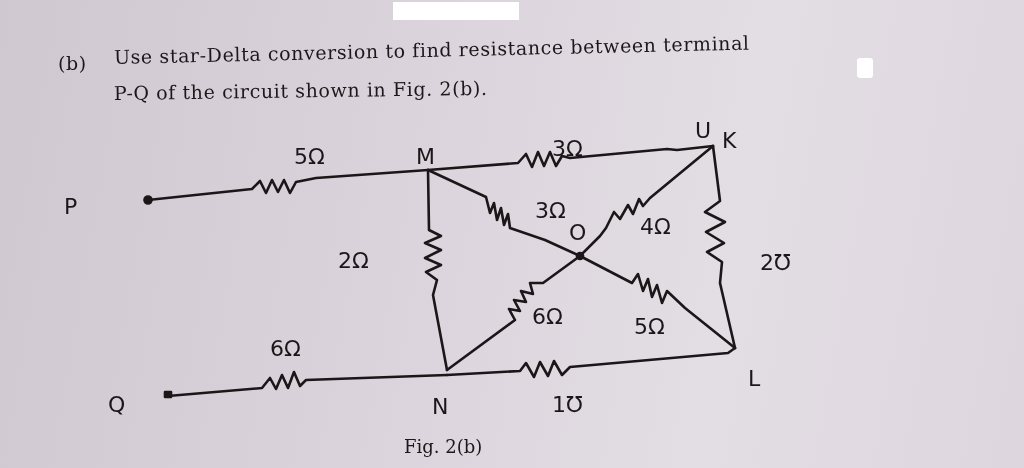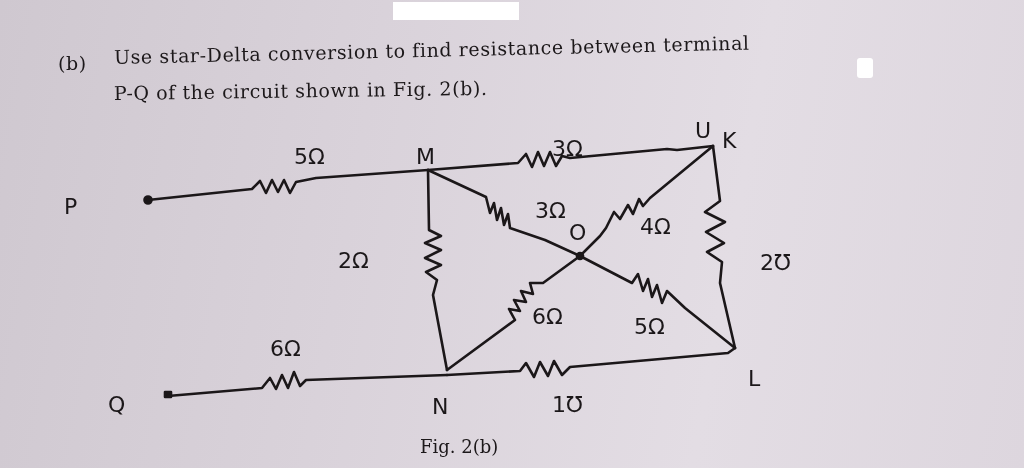--- a/index.html
+++ b/index.html
@@ -44,21 +44,21 @@
       left: 0;
       top: 0;
     }
     .hand {
       font-family: "DejaVu Sans", sans-serif;
       font-size: 22px;
       fill: #1b1719;
     }
     .fig-caption {
       position: absolute;
-      left: 420px;
+      left: 404px;
       top: 436px;
       font-size: 18px;
       color: #1c181a;
     }
   </style>
 </head>
 <body>
 
 <div class="redaction" style="left:393px; top:2px; width:126px; height:18px;"></div>
 <div class="redaction" style="left:857px; top:58px; width:16px; height:20px; border-radius:3px;"></div>

